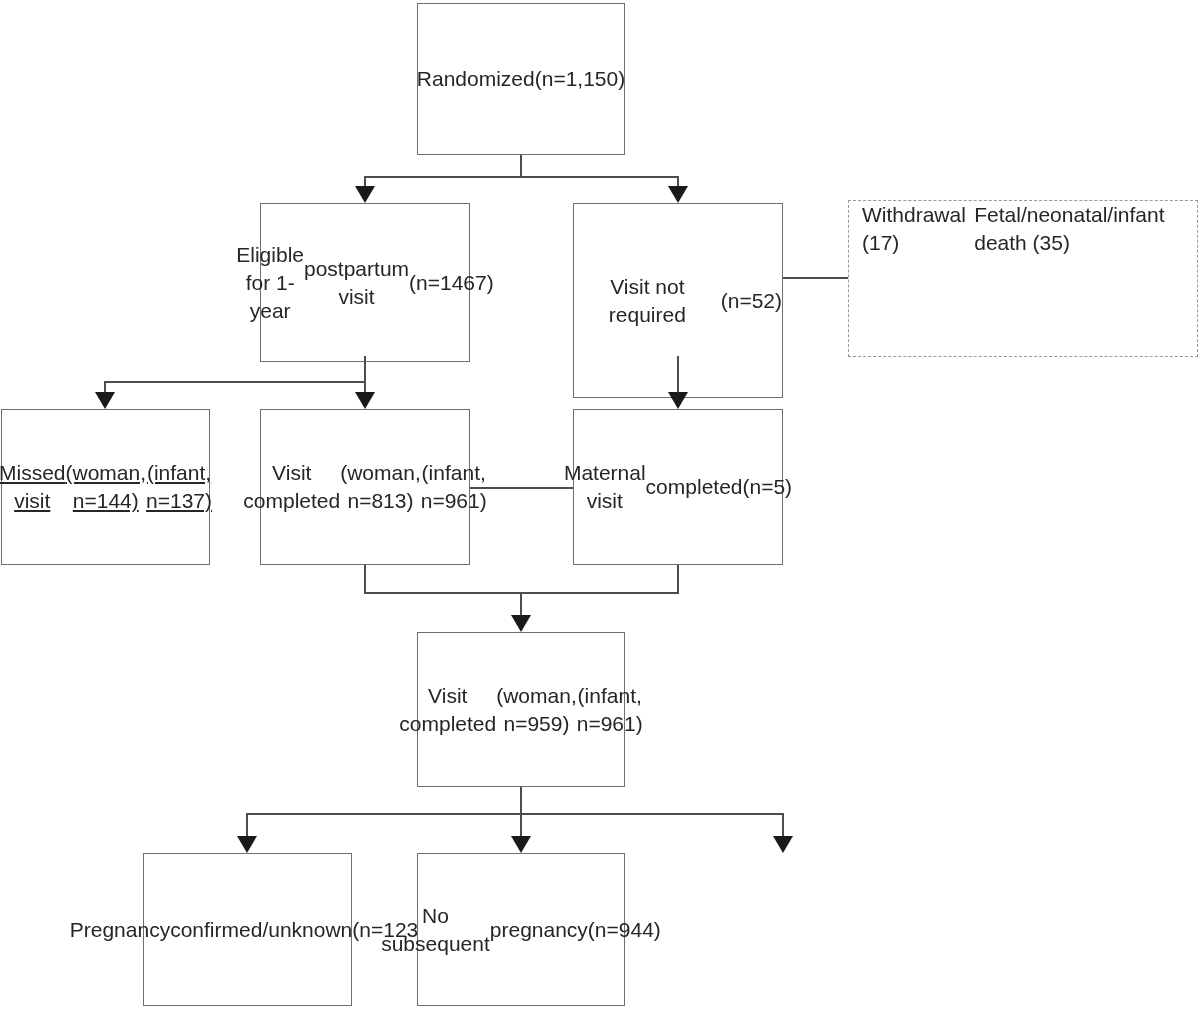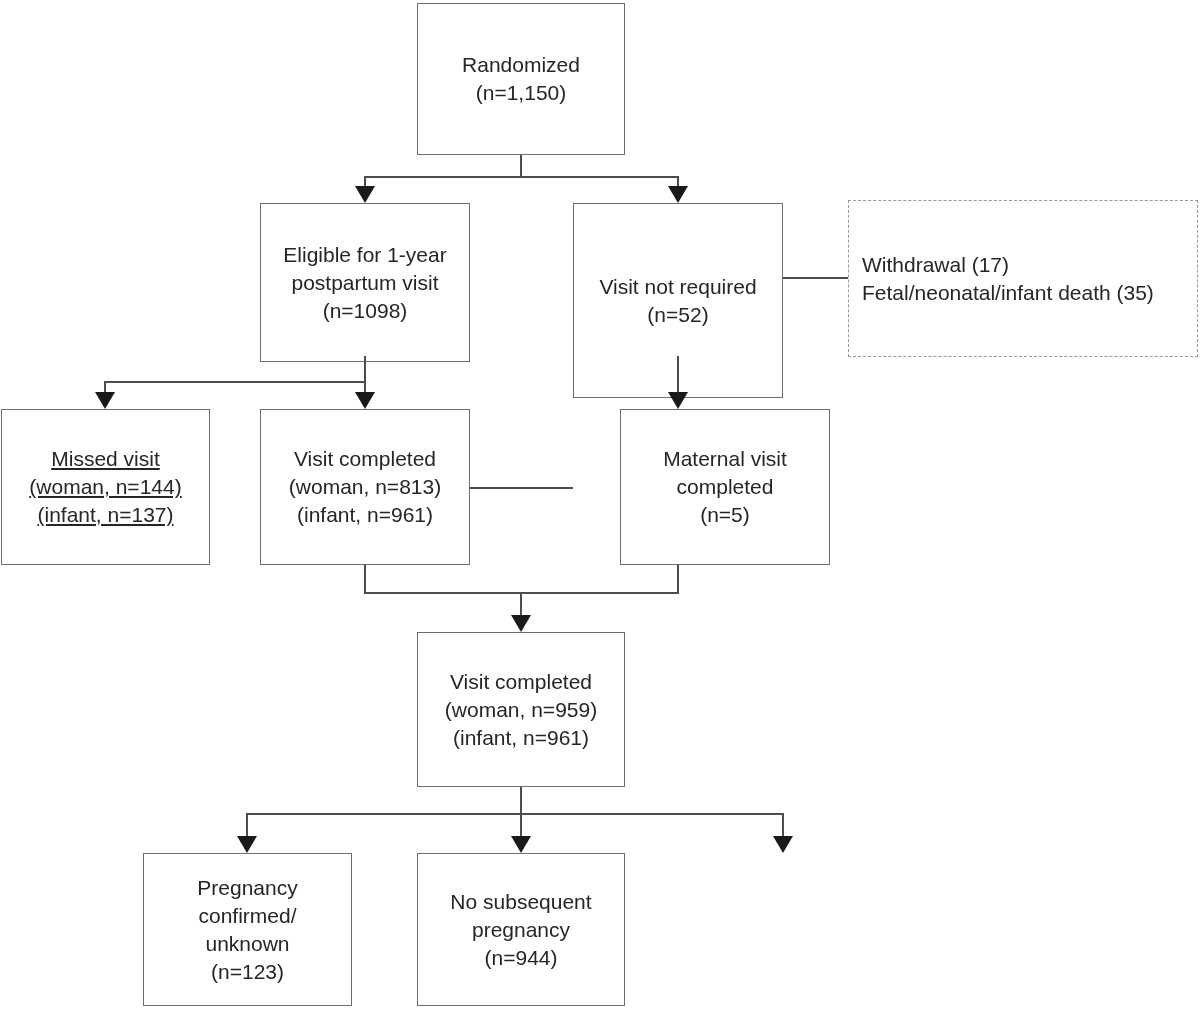--- a/index.html
+++ b/index.html
@@ -15,21 +15,21 @@
     font-family: "Liberation Sans", sans-serif;
     color: #262626;
     overflow: hidden;
   }
   .node {
     position: absolute;
     box-sizing: border-box;
     border: 1.5px solid #6e6e6e;
     background: #ffffff;
     display: flex;
-    flex-direction: column;
+    flex-direction: row;
     align-items: center;
     justify-content: center;
     text-align: center;
     font-size: 21px;
     line-height: 28px;
   }
   .node.dashed {
     border: 1.5px dashed #999999;
     align-items: flex-start;
     text-align: left;
@@ -56,21 +56,21 @@
 <div class="canvas">
 
   <div class="node" style="left:417px;top:3px;width:208px;height:152px;">
     <div>Randomized</div>
     <div>(n=1,150)</div>
   </div>
 
   <div class="node" style="left:260px;top:203px;width:210px;height:159px;">
     <div>Eligible for 1-year</div>
     <div>postpartum visit</div>
-    <div>(n=1098)</div>
+    <div>(n=1467)</div>
   </div>
 
   <div class="node" style="left:573px;top:203px;width:210px;height:195px;">
     <div>Visit not required</div>
     <div>(n=52)</div>
   </div>
 
   <div class="node dashed" style="left:848px;top:200px;width:350px;height:157px;">
     <div>Withdrawal (17)</div>
     <div>Fetal/neonatal/infant death (35)</div>
@@ -81,21 +81,21 @@
     <div>(woman, n=144)</div>
     <div>(infant, n=137)</div>
   </div>
 
   <div class="node" style="left:260px;top:409px;width:210px;height:156px;">
     <div>Visit completed</div>
     <div>(woman, n=813)</div>
     <div>(infant, n=961)</div>
   </div>
 
-  <div class="node" style="left:573px;top:409px;width:210px;height:156px;margin-left:47px;">
+  <div class="node" style="left:573px;top:409px;width:210px;height:156px;">
     <div>Maternal visit</div>
     <div>completed</div>
     <div>(n=5)</div>
   </div>
 
   <div class="node" style="left:417px;top:632px;width:208px;height:155px;">
     <div>Visit completed</div>
     <div>(woman, n=959)</div>
     <div>(infant, n=961)</div>
   </div>

